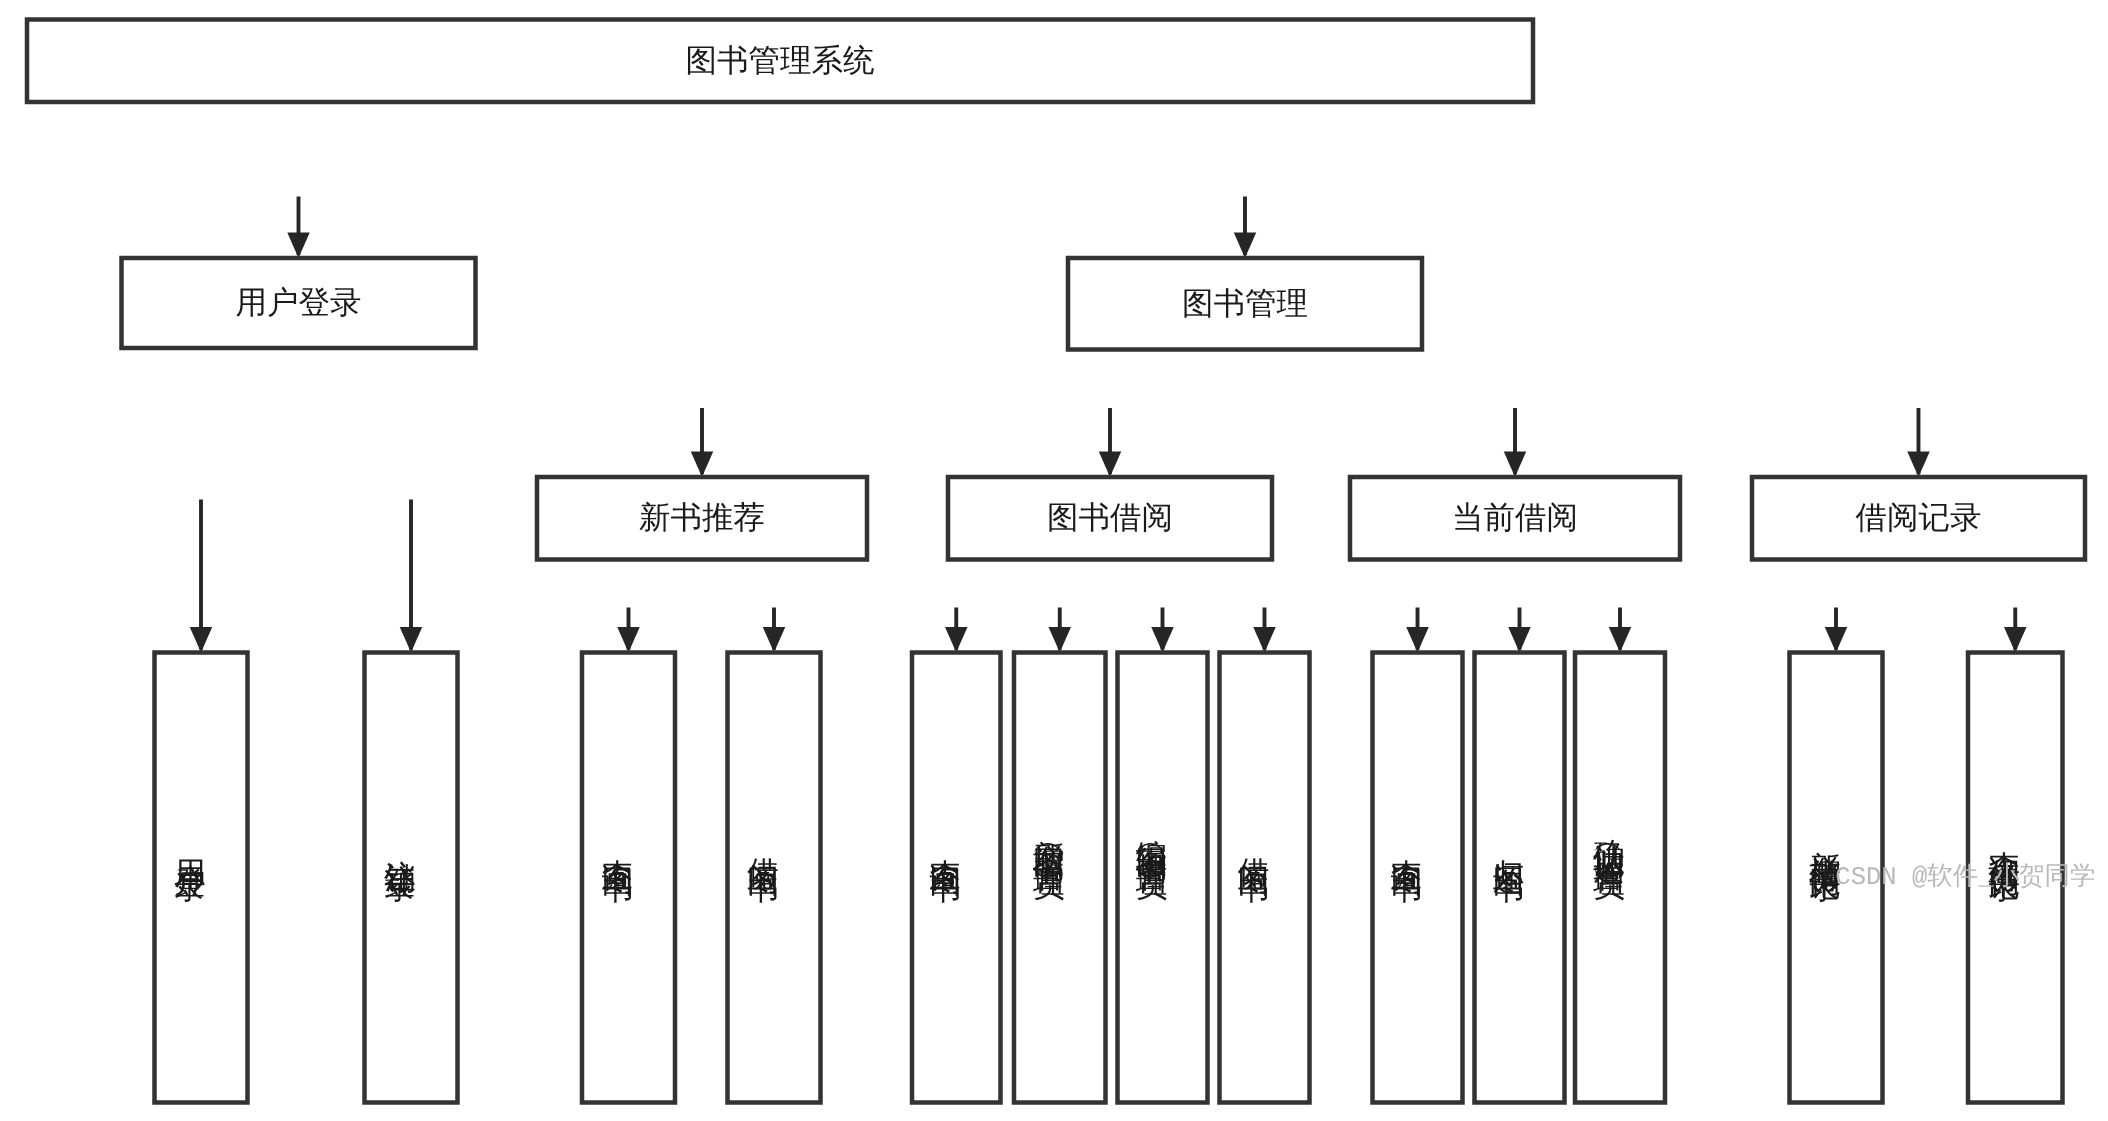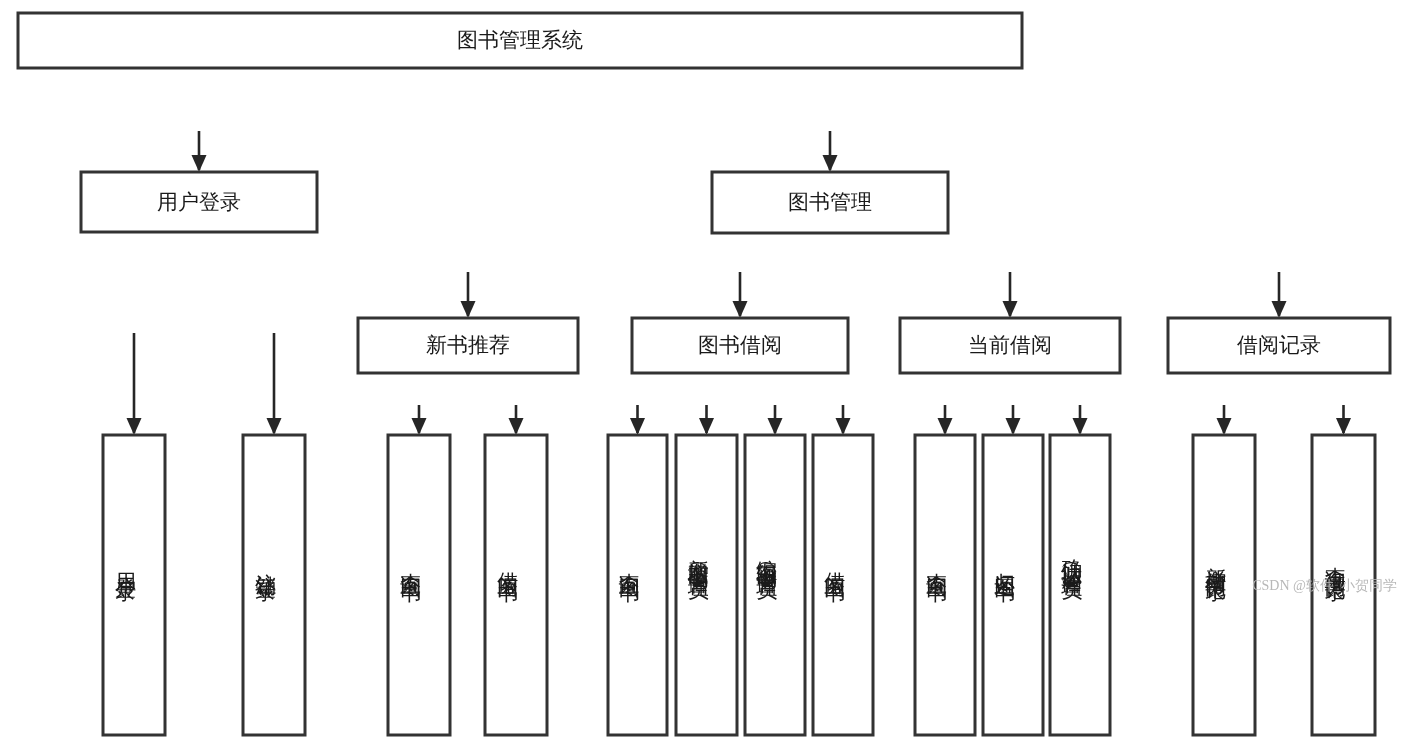--- a/index.html
+++ b/index.html
@@ -54,22 +54,22 @@
     stroke-linecap: butt;
   }
   .arrow-head {
     fill: #262626;
     stroke: none;
   }
   .watermark {
     position: absolute;
     right: 8px;
     bottom: 4px;
-    font-family: Liberation Serif, serif;
-    font-size: 14px;
+    font-family: Liberation Mono, monospace;
+    font-size: 17px;
     color: #b8b8b8;
     white-space: nowrap;
     pointer-events: none;
   }
 </style>
 </head>
 <body>
 
 <div id="diagram-root">
   <svg class="flow" viewBox="0 0 1405 747" xmlns="http://www.w3.org/2000/svg">

